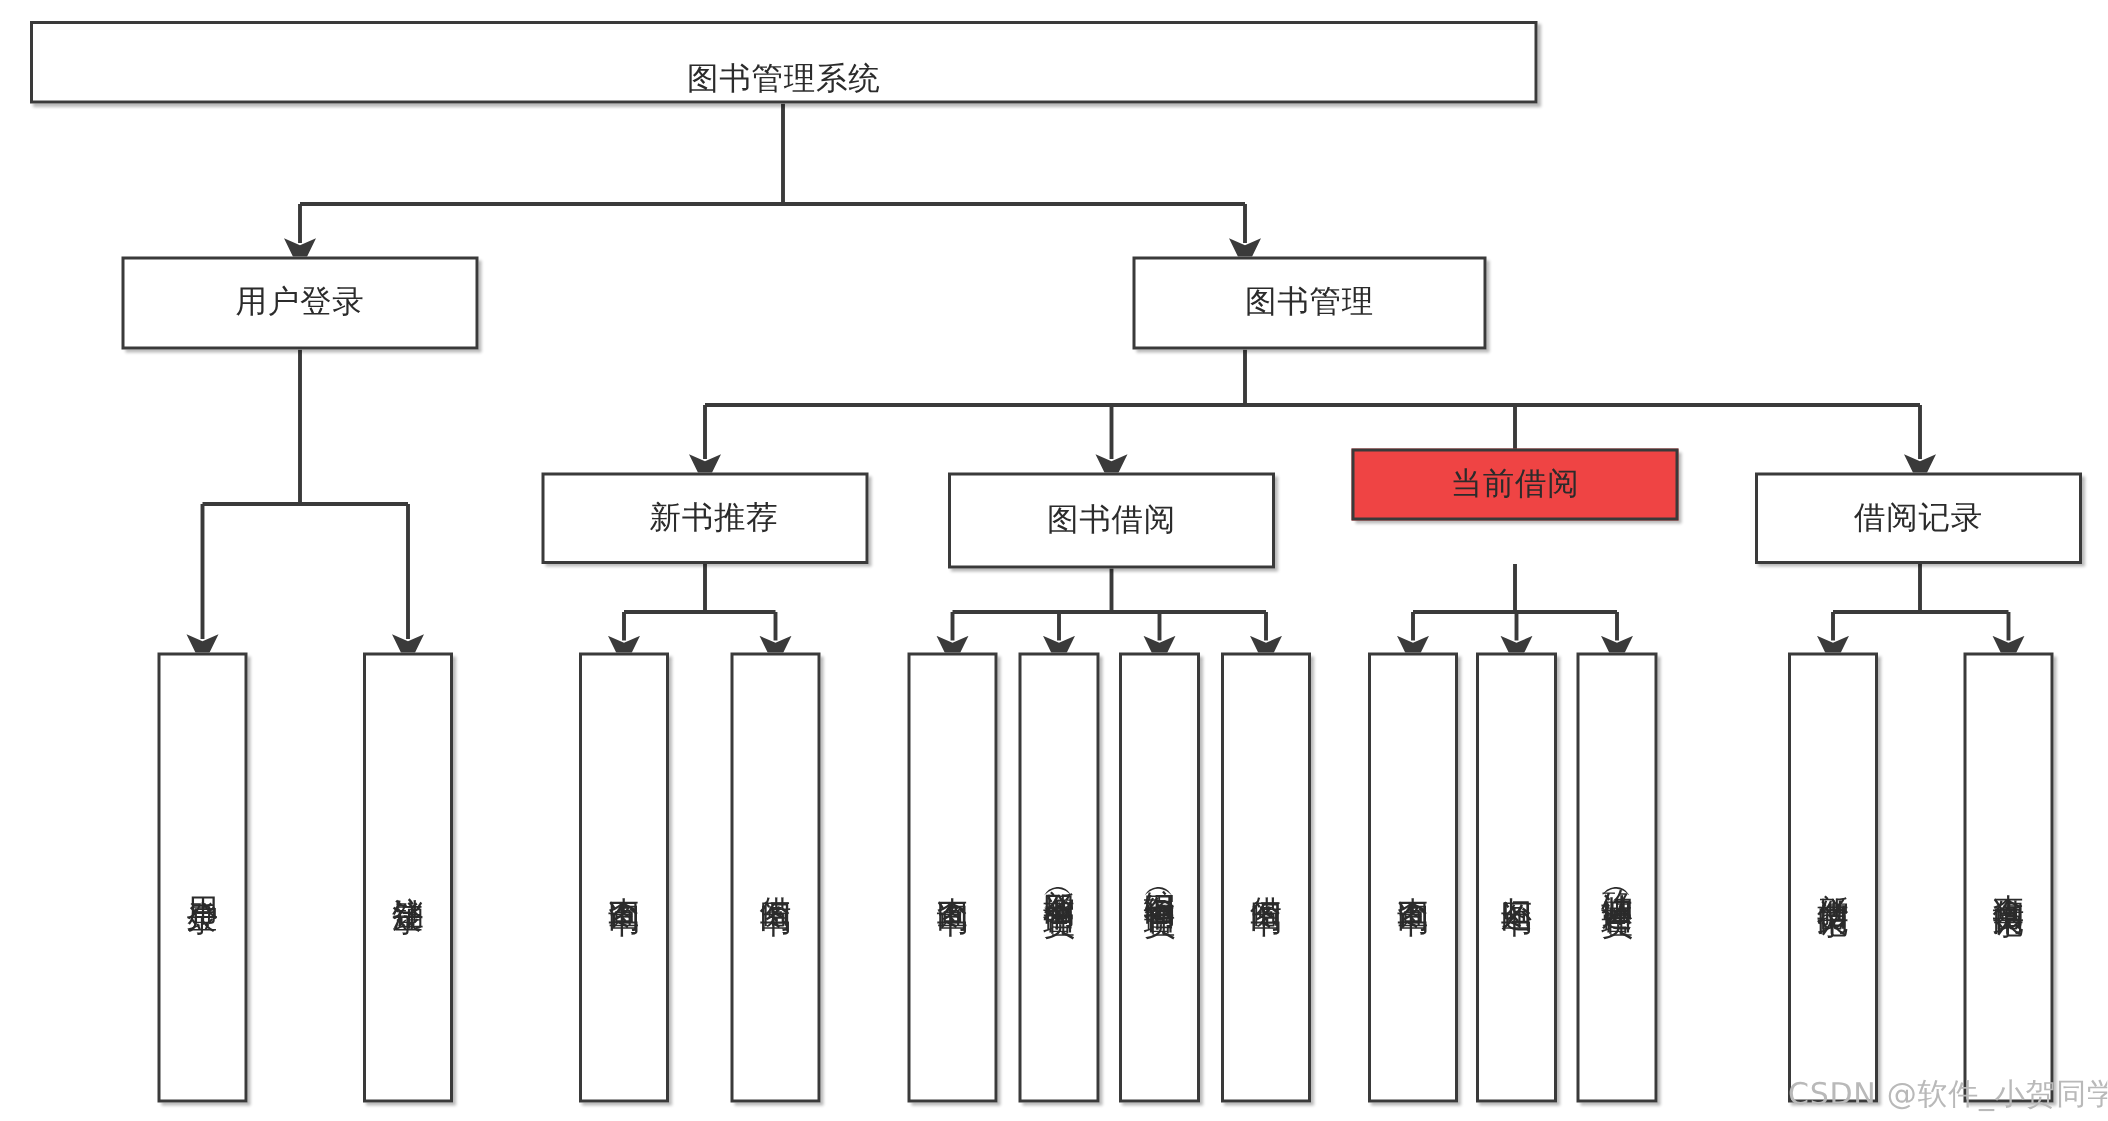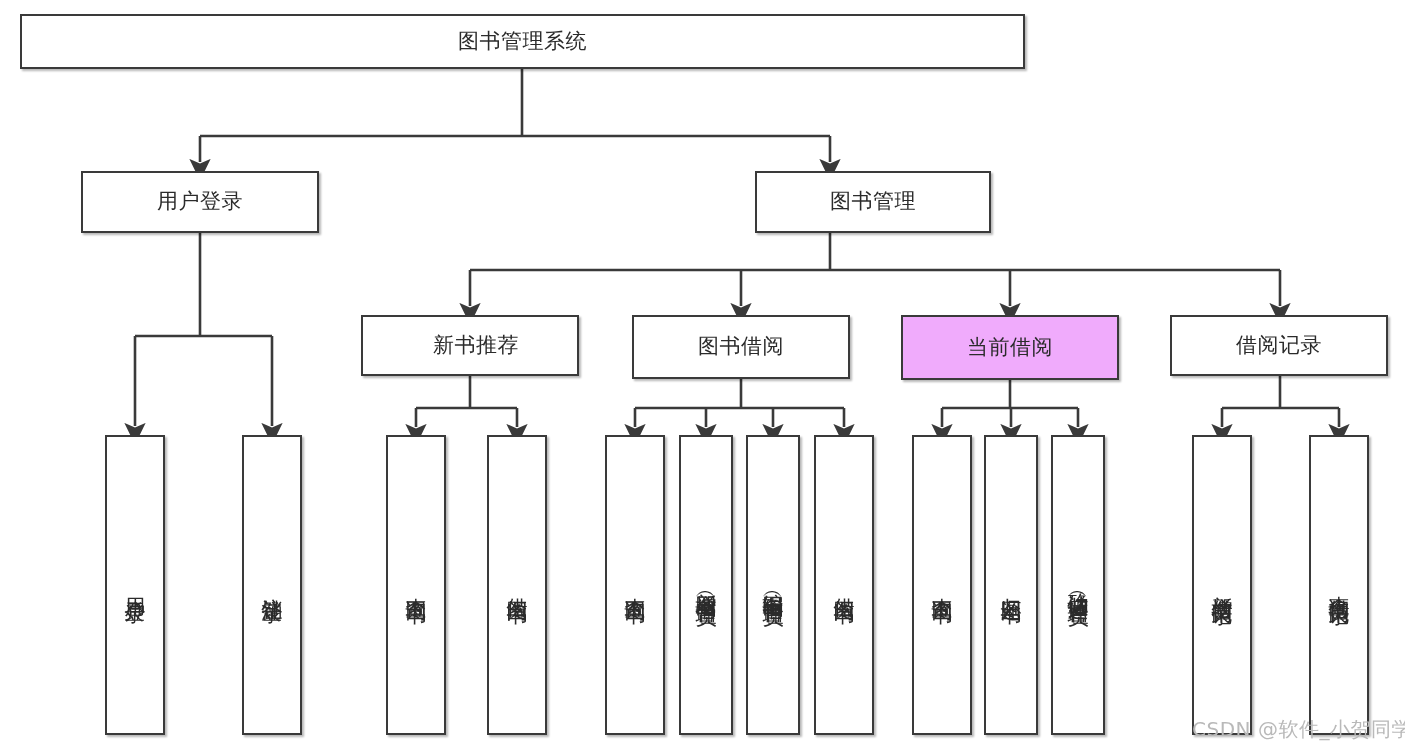--- a/index.html
+++ b/index.html
@@ -116,38 +116,38 @@
       <path d="M1011,408 L1011,427" marker-end="url(#arrow)"></path>
       <path d="M1078,408 L1078,427" marker-end="url(#arrow)"></path>
 
       <path d="M1280,376 L1280,408"></path>
       <path d="M1222,408 L1339,408"></path>
       <path d="M1222,408 L1222,427" marker-end="url(#arrow)"></path>
       <path d="M1339,408 L1339,427" marker-end="url(#arrow)"></path>
     </g>
   </svg>
 
-  <div class="node horizontal" style="left: 20px; top: 14px; width: 1005px; height: 55px; border-color: rgb(58, 58, 58); background: rgb(255, 255, 255); color: rgb(43, 43, 43);">
+  <div class="node horizontal" style="left: 20px; top: 14px; width: 1005px; height: 55px; border-color: rgb(58, 58, 58); background: rgb(255, 255, 255); color: rgb(43, 43, 43); align-items: flex-end;">
     <span class="label">图书管理系统</span>
   </div>
 
   <div class="node horizontal" style="left: 81px; top: 171px; width: 238px; height: 62px; border-color: rgb(58, 58, 58); background: rgb(255, 255, 255); color: rgb(43, 43, 43);">
     <span class="label">用户登录</span>
   </div>
   <div class="node horizontal" style="left: 712px; top: 171px; width: 236px; height: 62px; border-color: rgb(58, 58, 58); background: rgb(255, 255, 255); color: rgb(43, 43, 43); margin-left: 43px;">
     <span class="label">图书管理</span>
   </div>
 
   <div class="node horizontal" style="left: 361px; top: 315px; width: 218px; height: 61px; border-color: rgb(58, 58, 58); background: rgb(255, 255, 255); color: rgb(43, 43, 43); padding-left: 12px;">
     <span class="label">新书推荐</span>
   </div>
   <div class="node horizontal" style="left: 632px; top: 315px; width: 218px; height: 64px; border-color: rgb(58, 58, 58); background: rgb(255, 255, 255); color: rgb(43, 43, 43);">
     <span class="label">图书借阅</span>
   </div>
-  <div class="node horizontal" style="left: 901px; top: 315px; width: 218px; height: 65px; border-color: rgb(58, 58, 58); background: #f0abfc; color: rgb(43, 43, 43);">
+  <div class="node horizontal" style="left: 901px; top: 299px; width: 218px; height: 48px; border-color: rgb(58, 58, 58); background: #ef4444; color: rgb(43, 43, 43);">
     <span class="label">当前借阅</span>
   </div>
   <div class="node horizontal" style="left: 1170px; top: 315px; width: 218px; height: 61px; border-color: rgb(58, 58, 58); background: rgb(255, 255, 255); color: rgb(43, 43, 43);">
     <span class="label">借阅记录</span>
   </div>
 
   <div class="node vertical" style="left: 105px; top: 435px; width: 60px; height: 300px; border-color: rgb(58, 58, 58); background: rgb(255, 255, 255); color: rgb(43, 43, 43);">
     <span class="label">用户登录</span>
   </div>
   <div class="node vertical" style="left: 242px; top: 435px; width: 60px; height: 300px; border-color: rgb(58, 58, 58); background: rgb(255, 255, 255); color: rgb(43, 43, 43);">

